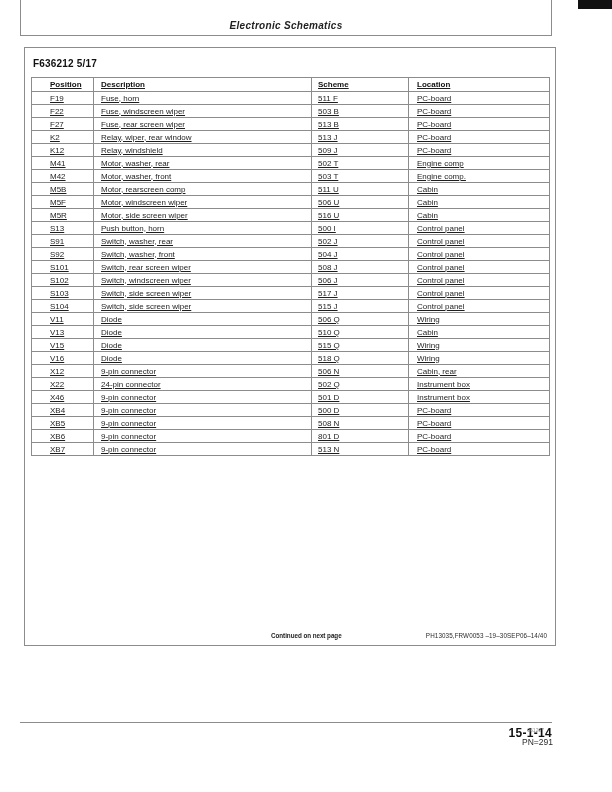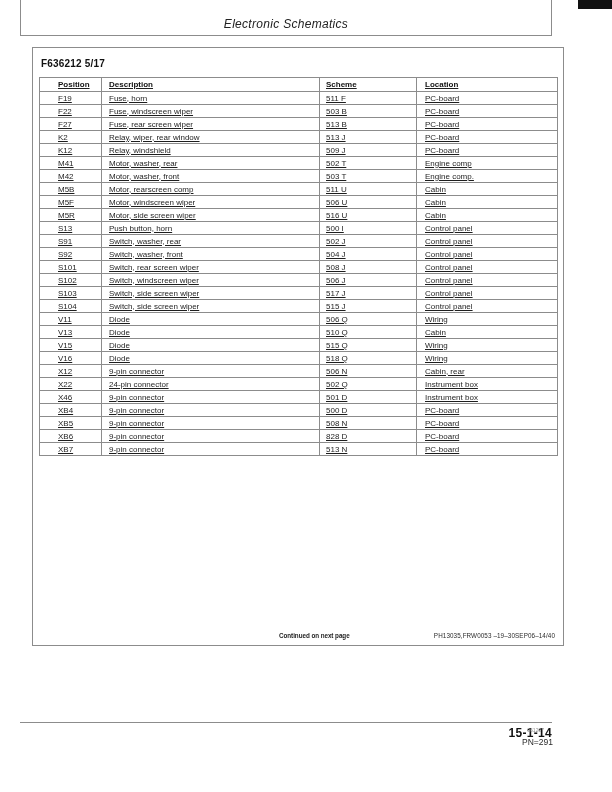--- a/index.html
+++ b/index.html
@@ -13,33 +13,33 @@
 
   
   .running-header {
     position: absolute; left: 20px; top: 0; width: 532px; height: 36px;
     border-left: 1px solid #8c8c8c;
     border-right: 1px solid #8c8c8c;
     border-bottom: 1px solid #8c8c8c;
     display: flex; align-items: flex-end; justify-content: center;
   }
   .running-header span {
-    font-style: italic; font-size: 12px; letter-spacing: 0.3px;
-    padding-bottom: 4px; color: #222;
+    font-style: italic; font-size: 10px; letter-spacing: 0.3px;
+    padding-bottom: 4px; color: #222; font-weight: bold;
   }
 
   
   .edge-tab {
     position: absolute; right: 0; top: 0; width: 34px; height: 9px;
     background: #111;
   }
 
   
   .figure-panel {
-    position: absolute; left: 32px; top: 47px; width: 532px; height: 599px;
+    position: absolute; left: 24px; top: 47px; width: 532px; height: 599px;
     border: 1px solid #8c8c8c;
   }
   .figure-title {
     position: absolute; left: 8px; top: 10px;
     font-size: 10px; font-weight: bold; letter-spacing: 0.2px; color: #111;
   }
 
   table.components {
     position: absolute; left: 6px; top: 29px; width: 518px;
     border-collapse: collapse; table-layout: fixed; text-decoration: underline;
@@ -264,21 +264,21 @@
         </tr>
         <tr>
           <td>XB5</td>
           <td>9-pin connector</td>
           <td>508 N</td>
           <td>PC-board</td>
         </tr>
         <tr>
           <td>XB6</td>
           <td>9-pin connector</td>
-          <td>828 D</td>
+          <td>801 D</td>
           <td>PC-board</td>
         </tr>
         <tr>
           <td>XB7</td>
           <td>9-pin connector</td>
           <td>513 N</td>
           <td>PC-board</td>
         </tr>
       </tbody>
   </table>

